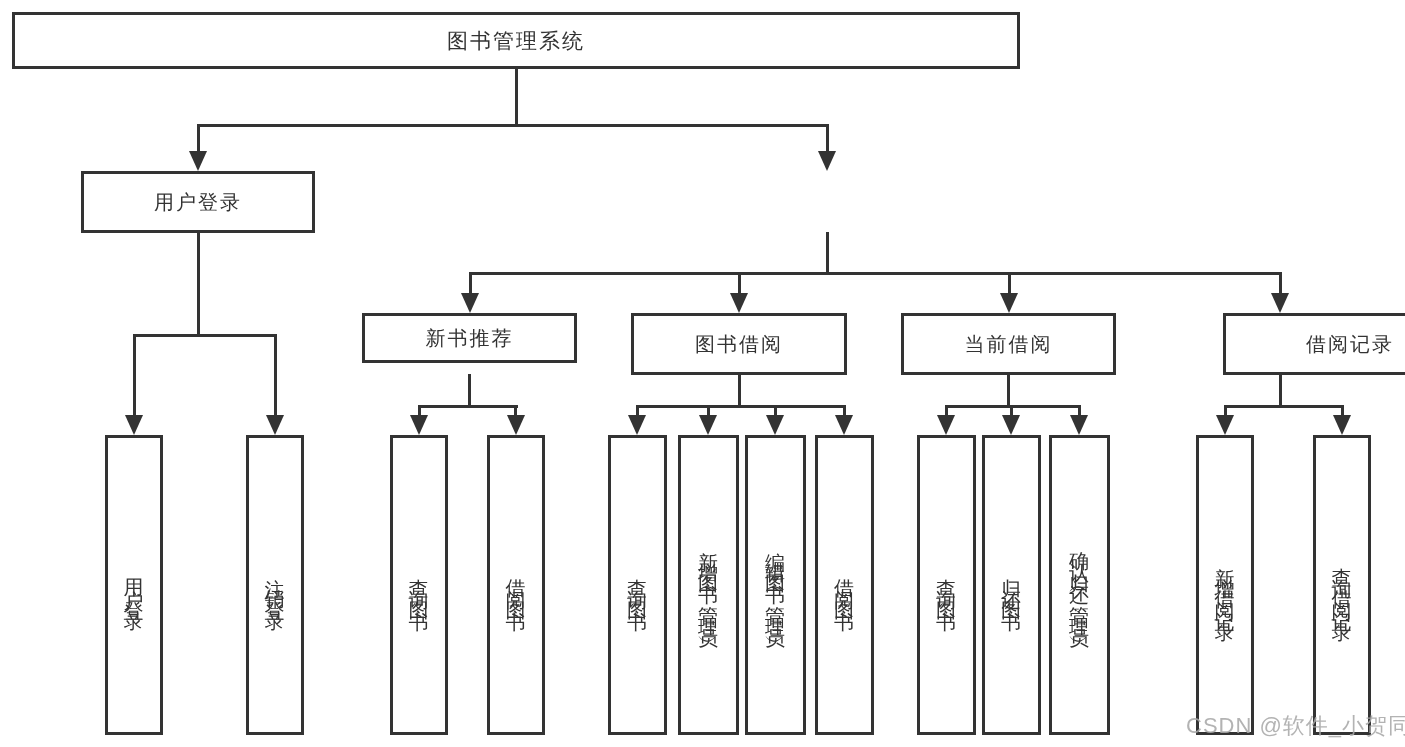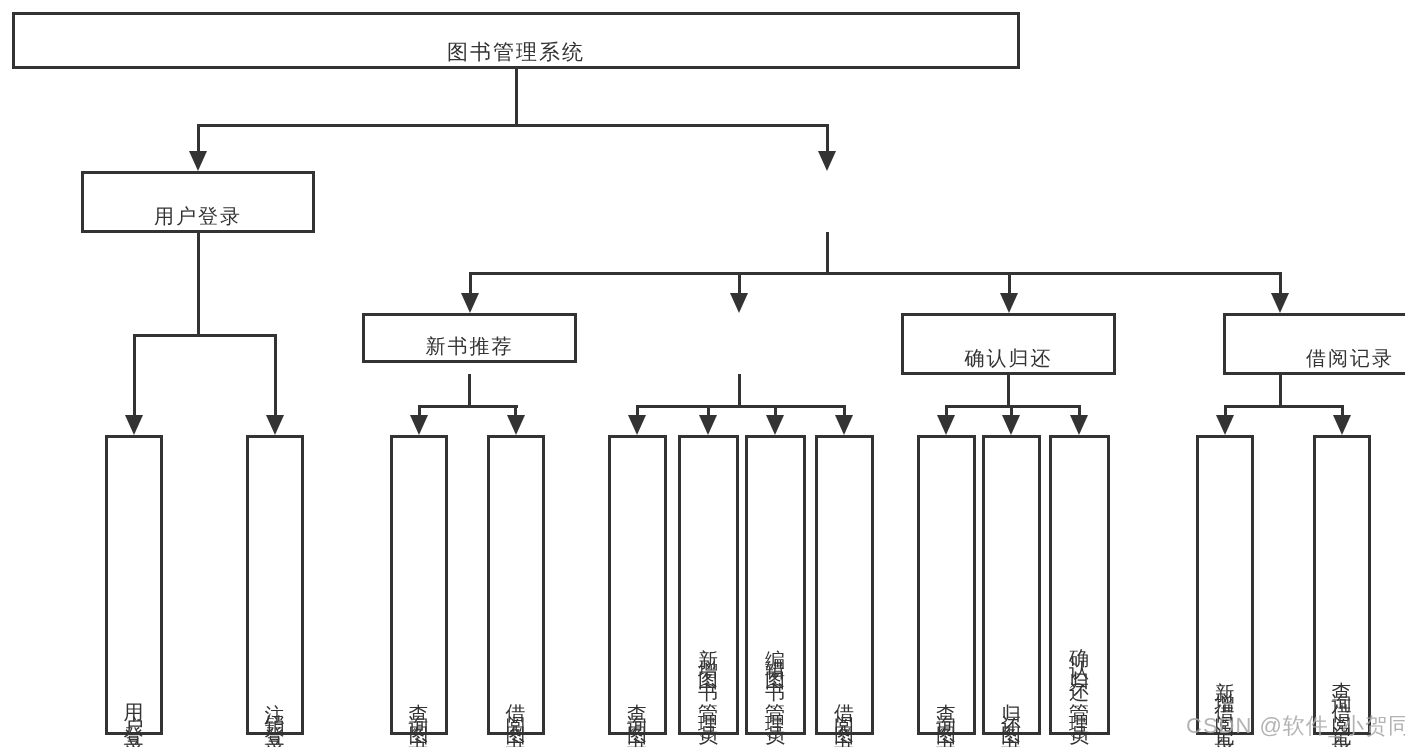--- a/index.html
+++ b/index.html
@@ -2,21 +2,21 @@
 <html><head>
 <meta charset="utf-8">
 <style>
   html,body{margin:0;padding:0;background:#fff;}
   .canvas{
     position:relative;width:1405px;height:747px;background:#ffffff;overflow:hidden;
     font-family:"Liberation Sans","DejaVu Sans",sans-serif;
   }
   .box{
     position:absolute;box-sizing:border-box;border:3px solid #333333;background:#ffffff;
-    display:flex;align-items:flex-end;justify-content:center;
+    display:flex;align-items:center;justify-content:center;
   }
   .lbl{font-size:20px;color:#333333;letter-spacing:2px;white-space:nowrap;}
   .title{font-size:21px;}
   .vlbl{
     writing-mode:vertical-lr;text-orientation:mixed;
     font-size:20px;color:#333333;letter-spacing:11px;line-height:1;white-space:nowrap;
   }
   .vl{position:absolute;width:3px;background:#333333;}
   .hl{position:absolute;height:3px;background:#333333;}
   .arrow{
@@ -63,22 +63,25 @@
   <div class="vl" style="left:1008px;top:272px;height:24px"></div>
   <div class="vl" style="left:1279px;top:272px;height:24px"></div>
   <div class="arrow" style="left:461px;top:293px"></div>
   <div class="arrow" style="left:730px;top:293px"></div>
   <div class="arrow" style="left:1000px;top:293px"></div>
   <div class="arrow" style="left:1271px;top:293px"></div>
 
   <div class="box" style="left:362px;top:313px;width:215px;height:50px">
     <span class="lbl">新书推荐</span>
   </div>
+  <div class="box" style="left:631px;top:313px;width:216px;height:62px">
+    <span class="lbl">图书借阅</span>
+  </div>
   <div class="box" style="left:901px;top:313px;width:215px;height:62px">
-    <span class="lbl">确认归还</span>
+    <span class="lbl">当前借阅</span>
   </div>
   <div class="box" style="left:1223px;top:313px;width:254px;height:62px">
     <span class="lbl">借阅记录</span>
   </div>
 
   <div class="vl" style="left:468px;top:374px;height:33px"></div>
   <div class="hl" style="left:418px;top:405px;width:100px"></div>
   <div class="vl" style="left:418px;top:405px;height:14px"></div>
   <div class="vl" style="left:514px;top:405px;height:14px"></div>
   <div class="arrow" style="left:410px;top:415px"></div>

